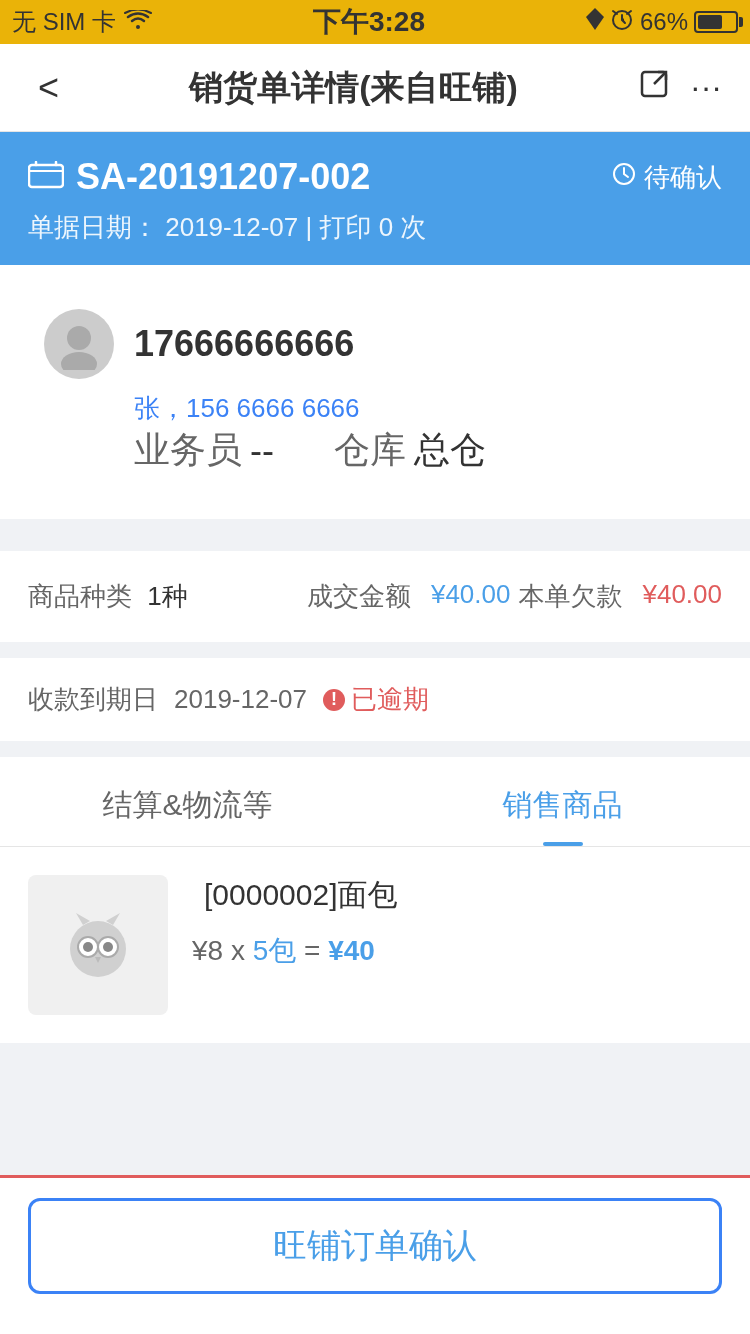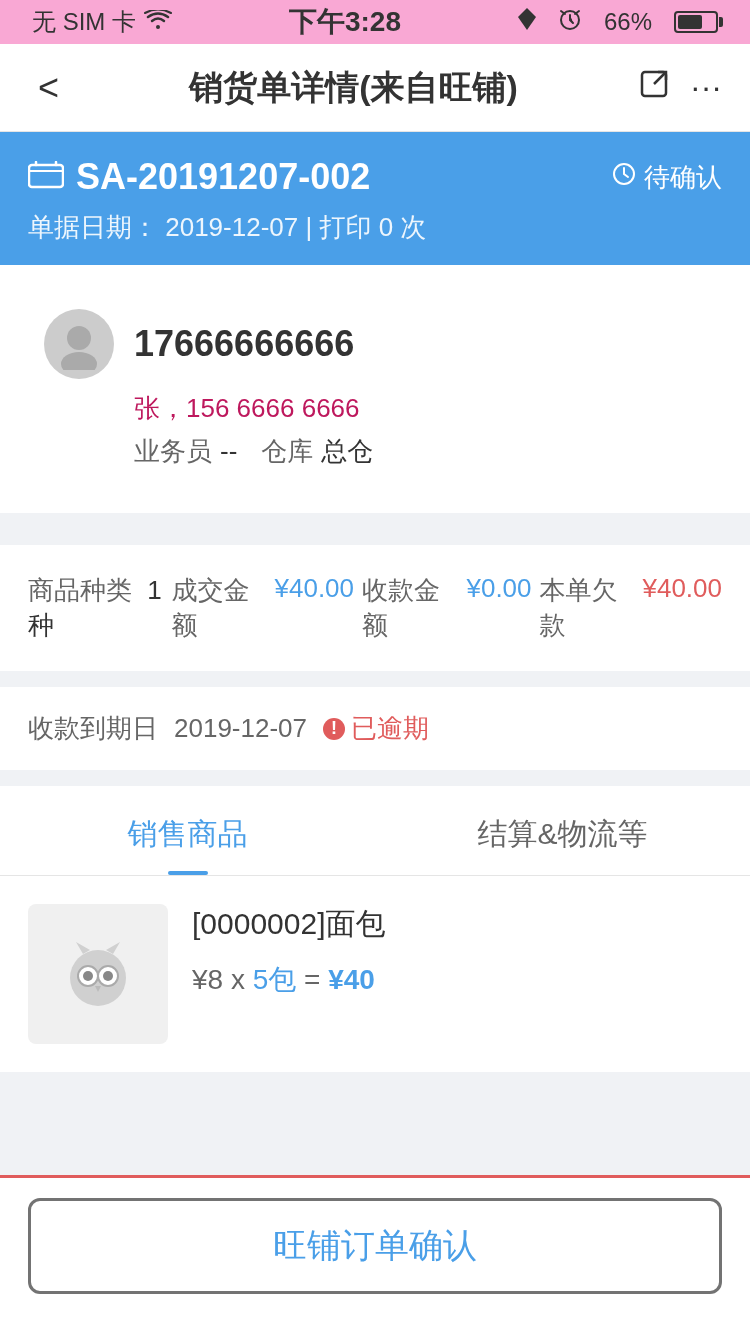--- a/index.html
+++ b/index.html
@@ -11,31 +11,31 @@
       font-family: -apple-system, "PingFang SC", "Helvetica Neue", Arial, sans-serif;
       font-size: 28px;
       color: #333;
       position: relative;
     }
 
     
     .status-bar {
       width: 750px;
       height: 44px;
-      background: #f9a8d4;
+      background: #eab308;
       display: flex;
       align-items: center;
       justify-content: space-between;
-      padding: 0 32px;
+      padding: 0 12px;
       font-size: 24px;
       font-weight: 500;
     }
     .status-left { display: flex; align-items: center; gap: 8px; }
     .status-center { font-size: 28px; font-weight: 600; }
-    .status-right { display: flex; align-items: center; gap: 22px; font-size: 24px; }
+    .status-right { display: flex; align-items: center; gap: 6px; font-size: 24px; }
     .battery-icon {
       width: 44px; height: 22px;
       border: 2px solid #333;
       border-radius: 4px;
       position: relative;
       display: inline-flex;
       align-items: center;
       padding: 2px;
     }
     .battery-icon::after {
@@ -143,29 +143,28 @@
       justify-content: center;
       flex-shrink: 0;
     }
     .customer-phone {
       font-size: 36px;
       font-weight: 600;
       color: #333;
     }
     .customer-info {
       font-size: 26px;
-      color: #be185d;
+      color: #3b82f6;
       padding-left: 90px;
-      margin-bottom: 8px;
     }
     .customer-meta {
       display: flex;
-      gap: 24px;
+      gap: 60px;
       padding-left: 90px;
-      font-size: 26px;
+      font-size: 36px;
       color: #666;
     }
     .meta-item { display: flex; align-items: center; gap: 8px; }
     .meta-value { color: #333; }
     .section-divider {
       height: 16px;
       background: #f0f2f5;
     }
 
     
@@ -262,20 +261,21 @@
       justify-content: center;
       flex-shrink: 0;
       color: #bbb;
       font-size: 48px;
     }
     .product-info { flex: 1; }
     .product-name {
       font-size: 30px;
       color: #333;
       margin-bottom: 16px;
+      margin-left: 12px;
     }
     .product-price {
       font-size: 28px;
       color: #666;
     }
     .qty-highlight { color: #4A9FE8; }
     .total-highlight { color: #4A9FE8; font-weight: 700; }
 
     
     .bottom-area {
@@ -291,21 +291,21 @@
       left: 0;
       width: 750px;
       background: #fff;
       padding: 20px 28px 40px;
       border-top: 3px solid #E05C5C;
     }
     .confirm-btn {
       width: 100%;
       height: 96px;
       background: #fff;
-      border: 3px solid #737373;
+      border: 3px solid #3b82f6;
       border-radius: 12px;
       font-size: 34px;
       color: #4A9FE8;
       font-weight: 500;
       cursor: pointer;
       display: flex;
       align-items: center;
       justify-content: center;
     }
   </style>
@@ -420,46 +420,42 @@
   <div class="summary-left">
     <span>商品种类</span>
     <span class="product-count">1种</span>
   </div>
   <div class="summary-right">
     <div class="summary-item">
       <span class="summary-label">成交金额</span>
       <span class="summary-value-blue">¥40.00</span>
     </div>
     <div class="summary-item">
-      <span class="summary-label">收款金额</span>
-      <span class="summary-value-blue">¥0.00</span>
-    </div>
-    <div class="summary-item">
       <span class="summary-label">本单欠款</span>
       <span class="summary-value-red">¥40.00</span>
     </div>
   </div>
 </div>
 
 <div class="section-divider"></div>
 
 <div class="due-section">
   <span>收款到期日</span>
   <span>2019-12-07</span>
   <span class="overdue-badge">
     <span class="overdue-dot">!</span>
     <span>已逾期</span>
   </span>
 </div>
 
 <div class="section-divider"></div>
 
 <div class="tabs-section">
+  <div class="tab-item">结算&amp;物流等</div>
   <div class="tab-item active">销售商品</div>
-  <div class="tab-item">结算&amp;物流等</div>
 </div>
 
 <div class="product-section">
   <div class="product-thumb">
     <svg width="80" height="80" viewBox="0 0 80 80" fill="none">
 
       <ellipse cx="40" cy="44" rx="28" ry="28" fill="#d0d0d0"></ellipse>
 
       <circle cx="30" cy="42" r="10" fill="#fff" stroke="#aaa" stroke-width="2"></circle>
       <circle cx="50" cy="42" r="10" fill="#fff" stroke="#aaa" stroke-width="2"></circle>

